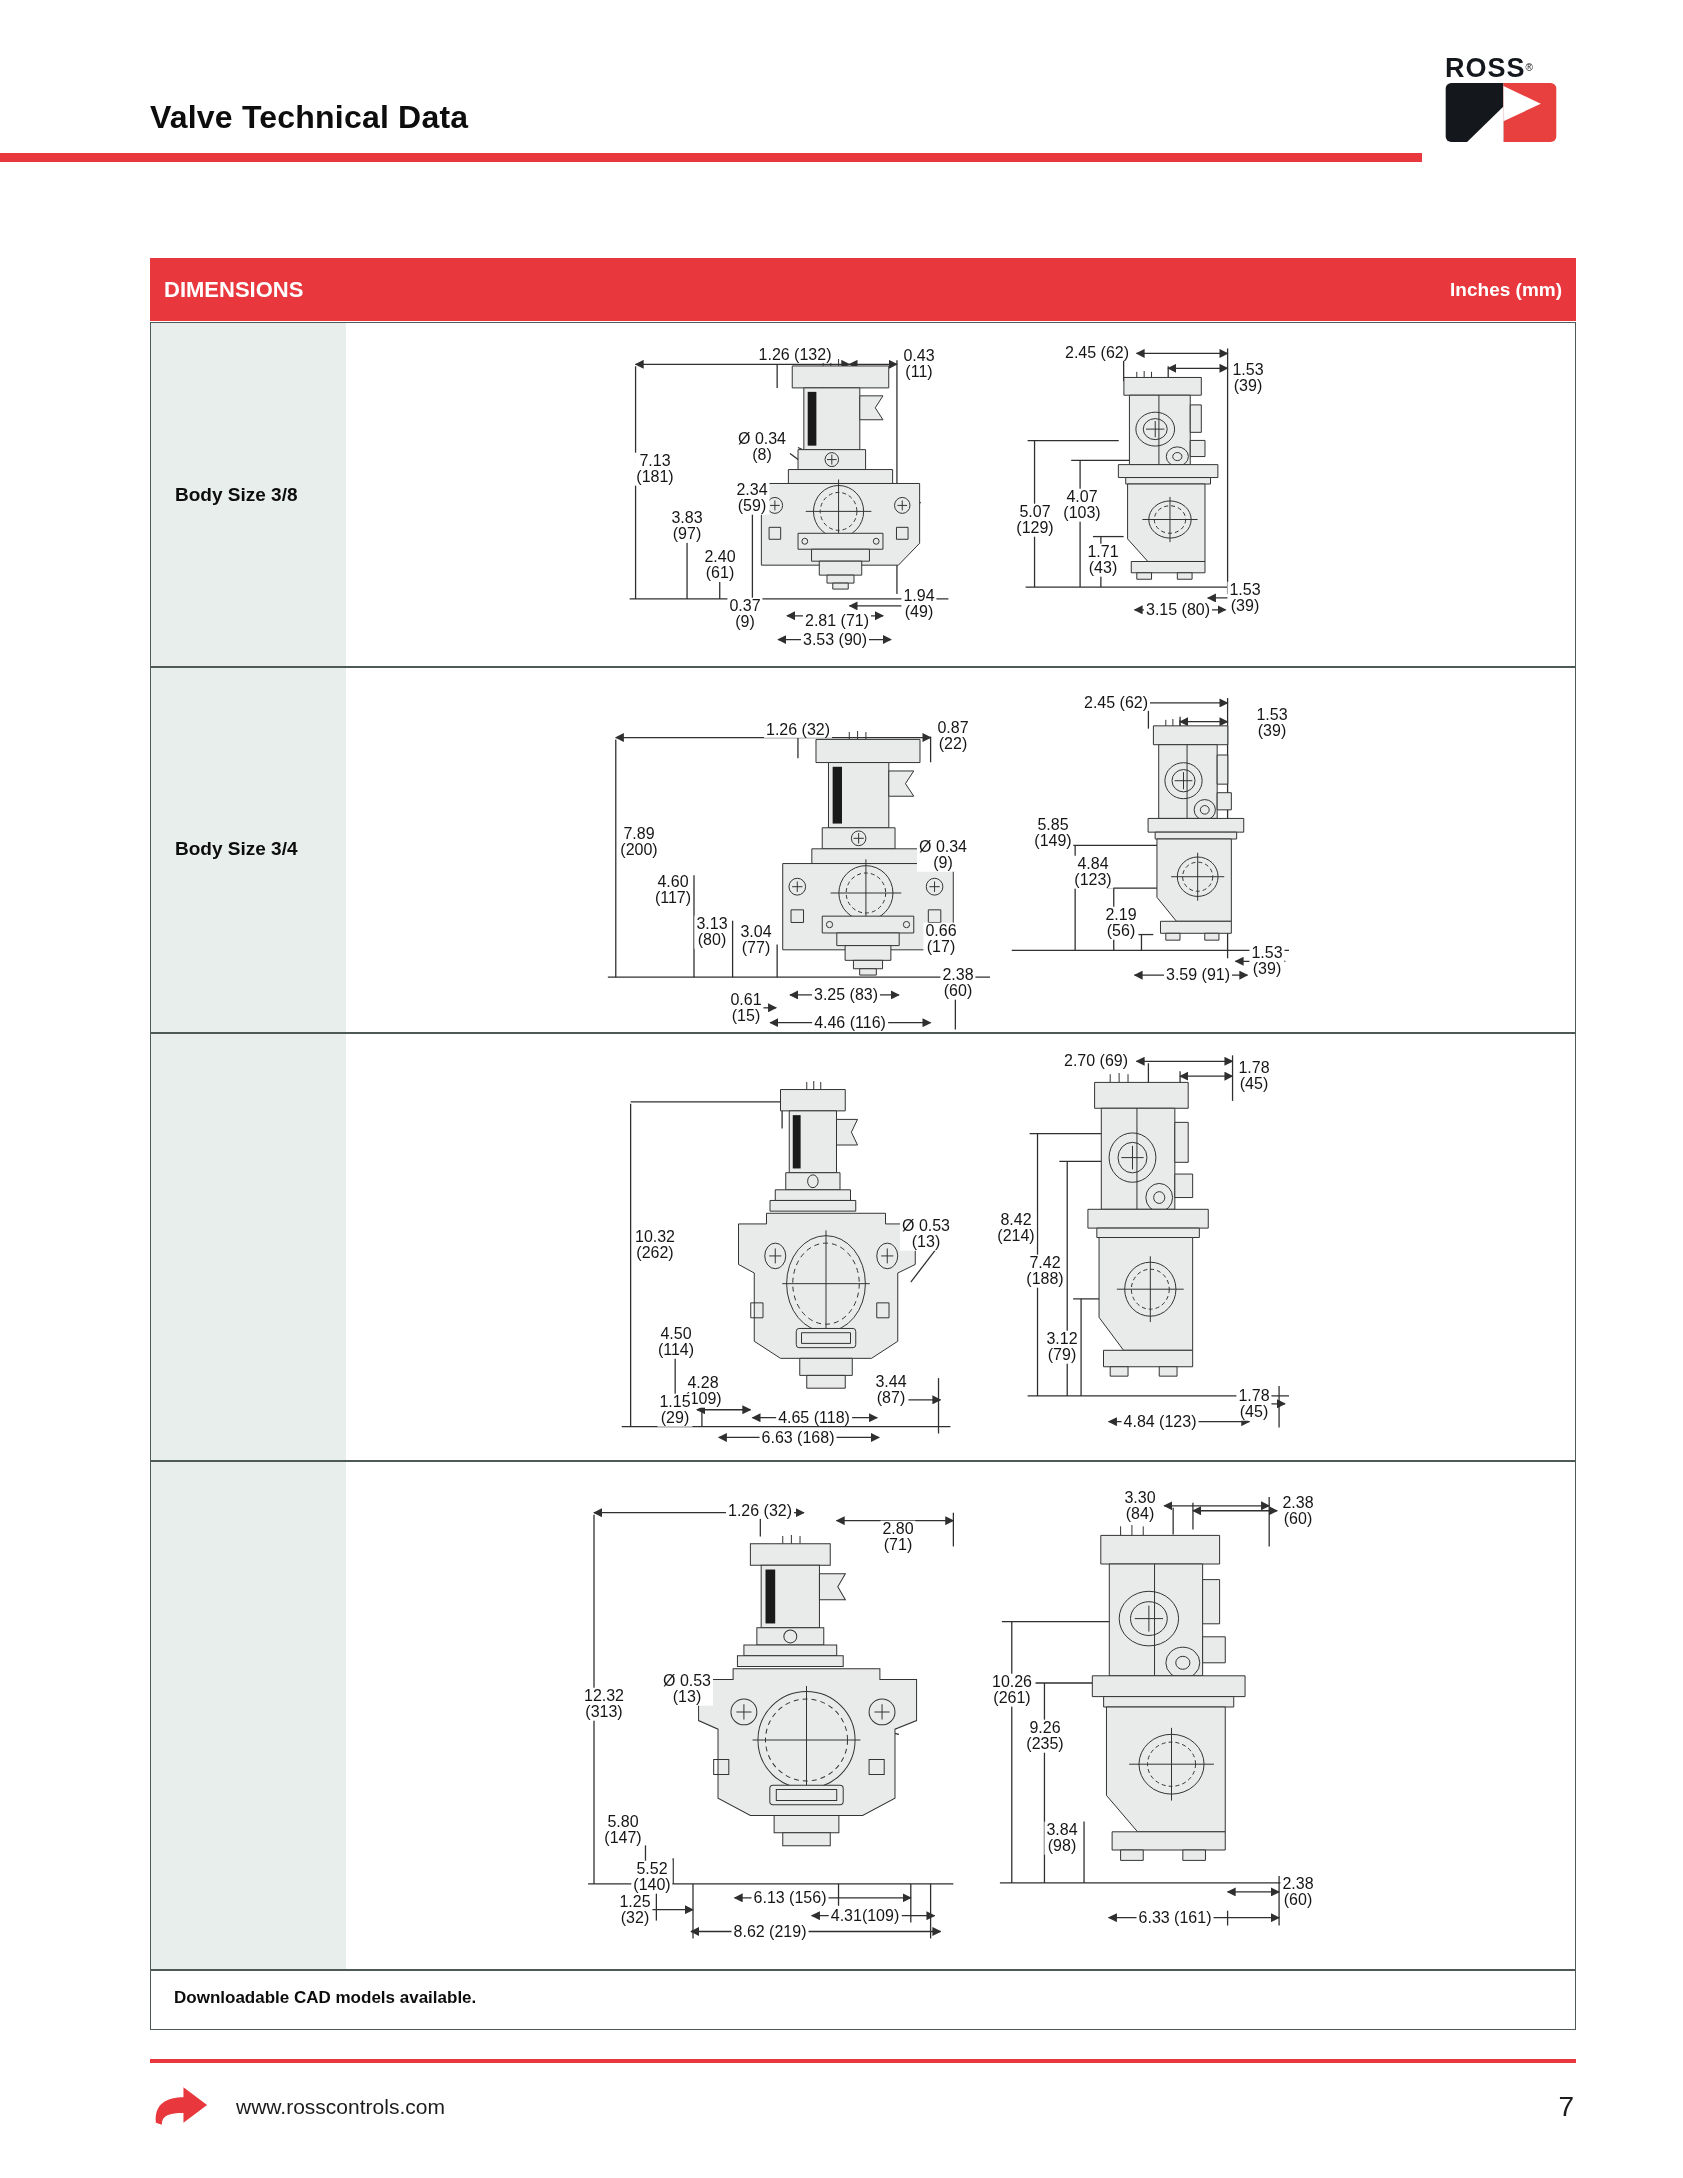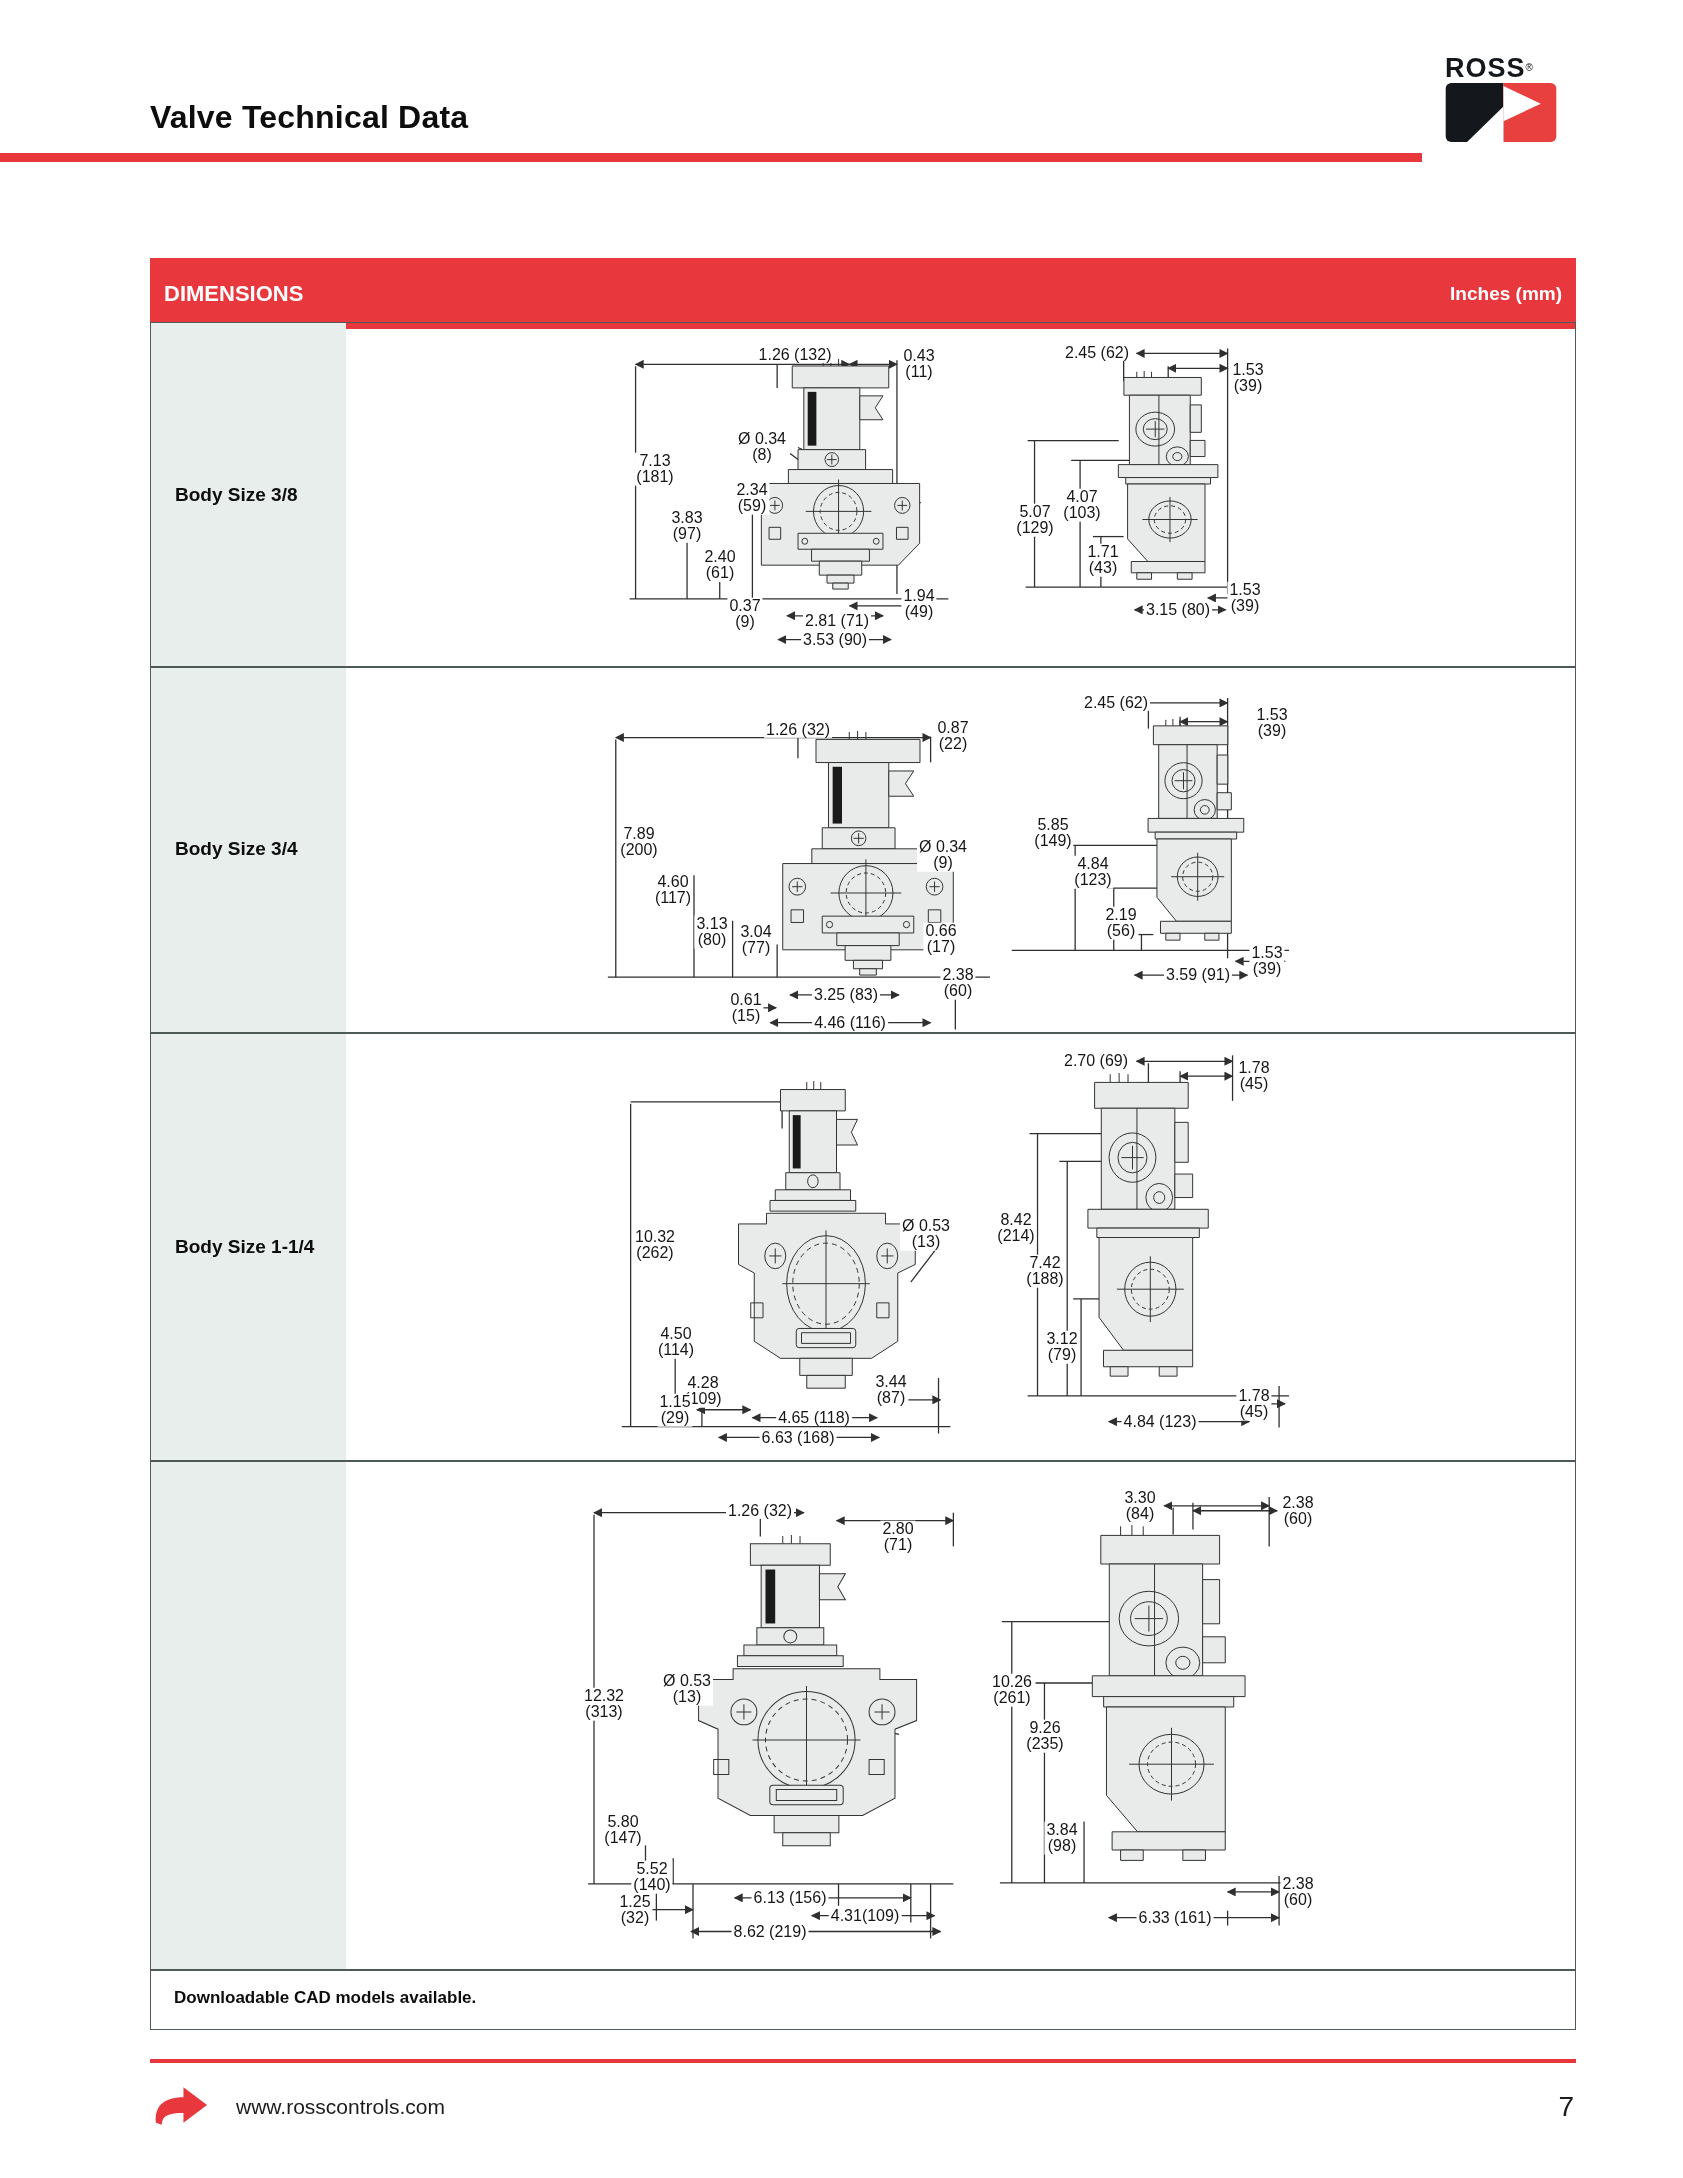--- a/index.html
+++ b/index.html
@@ -9,21 +9,21 @@
   .page-title{position:absolute;left:150px;top:99px;font-size:32px;font-weight:bold;
               letter-spacing:0.2px;color:#0d0d0d;}
   .header-rule{position:absolute;left:0;top:153px;height:9px;width:1422px;}
   .logo{position:absolute;left:1445px;top:55px;width:115px;}
   .logo-word{font-size:27px;font-weight:bold;letter-spacing:1px;color:#14171c;line-height:26px;}
   .logo-reg{font-size:10px;vertical-align:super;}
   
   .band{position:absolute;display:flex;align-items:center;font-weight:bold;}
   .section-band{left:150px;top:186px;width:1426px;height:58px;padding-left:14px;
                 font-size:21px;box-sizing:border-box;}
-  .dim-bar{left:150px;top:258px;width:1426px;height:71px;color:#fff;box-sizing:border-box;
+  .dim-bar{left:150px;top:258px;width:1426px;height:63px;color:#fff;box-sizing:border-box;
            padding:0 14px;display:flex;align-items:center;justify-content:space-between;}
   .dim-bar .bar-left{font-size:22px;font-weight:bold;}
   .dim-bar .bar-right{font-size:19px;font-weight:bold;}
   
   .tbl-border{position:absolute;border:1.5px solid #4e5a57;box-sizing:border-box;}
   .label-col{position:absolute;}
   .row-sep{position:absolute;height:1.5px;}
   .row-label{position:absolute;display:flex;align-items:center;box-sizing:border-box;
              padding-left:25px;font-size:19px;font-weight:bold;color:#0d0d0d;}
   .cad-note{position:absolute;font-size:17px;font-weight:bold;color:#0d0d0d;}
@@ -81,21 +81,20 @@
   <div class="footer-url">www.rosscontrols.com</div>
   <div class="page-num">7</div>
 
 <div class="label-col" style="left: 150px; top: 322px; width: 196px; height: 1647px; background: rgb(232, 238, 235);"></div>
     <div class="tbl-border" style="left: 150px; top: 322px; width: 1426px; height: 1708px; border-color: rgb(78, 90, 87);"></div>
     <div class="row-sep" style="left: 150px; top: 666px; width: 1426px; background: rgb(78, 90, 87);"></div>
     <div class="row-label" style="left: 150px; top: 322px; width: 196px; height: 345px;">Body Size 3/8</div>
     <div class="row-sep" style="left: 150px; top: 1032px; width: 1426px; background: rgb(78, 90, 87);"></div>
     <div class="row-label" style="left: 150px; top: 666px; width: 216px; height: 365px;">Body Size 3/4</div>
     <div class="row-sep" style="left: 150px; top: 1460px; width: 1426px; background: rgb(78, 90, 87);"></div>
-    <div class="row-label" style="left: 150px; top: 1032px; width: 196px; height: 429px;">Body Size 1-1/4</div>
     <div class="row-sep" style="left: 150px; top: 1969px; width: 1426px; background: rgb(78, 90, 87);"></div>
     <svg class="overlay" width="1683" height="2178" viewBox="0 0 1700 2200">
       <defs>
         <marker id="arr" viewBox="0 0 10 10" refX="9" refY="5" markerWidth="7" markerHeight="7" orient="auto-start-reverse">
           <path d="M0,0 L10,5 L0,10 z" fill="#2f2f2f"></path>
         </marker>
       </defs>
       <line x1="642" y1="370" x2="642" y2="605" stroke="#2f2f2f" stroke-width="1.3"></line>
       <line x1="785" y1="368" x2="785" y2="392" stroke="#2f2f2f" stroke-width="1.3"></line>
       <line x1="760" y1="518" x2="760" y2="605" stroke="#2f2f2f" stroke-width="1.3"></line>

